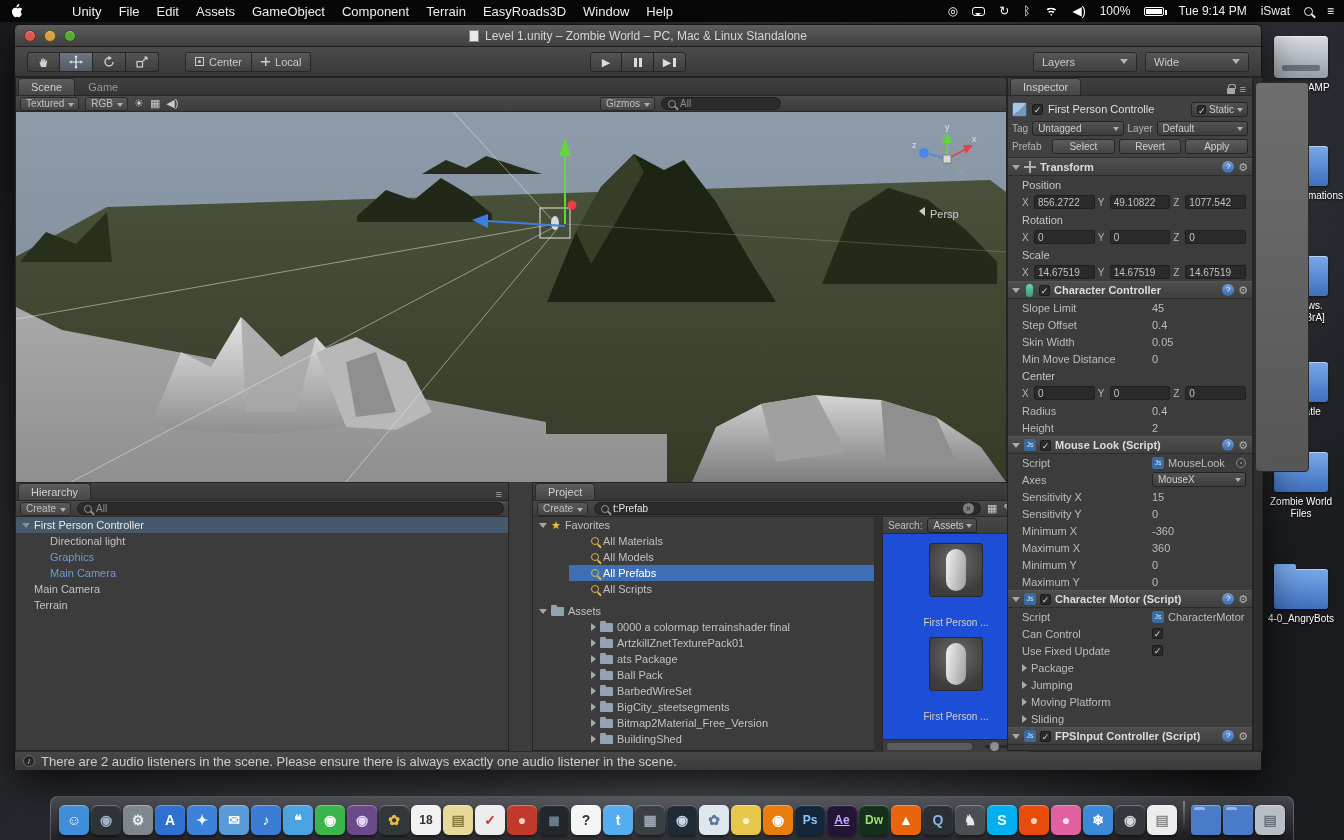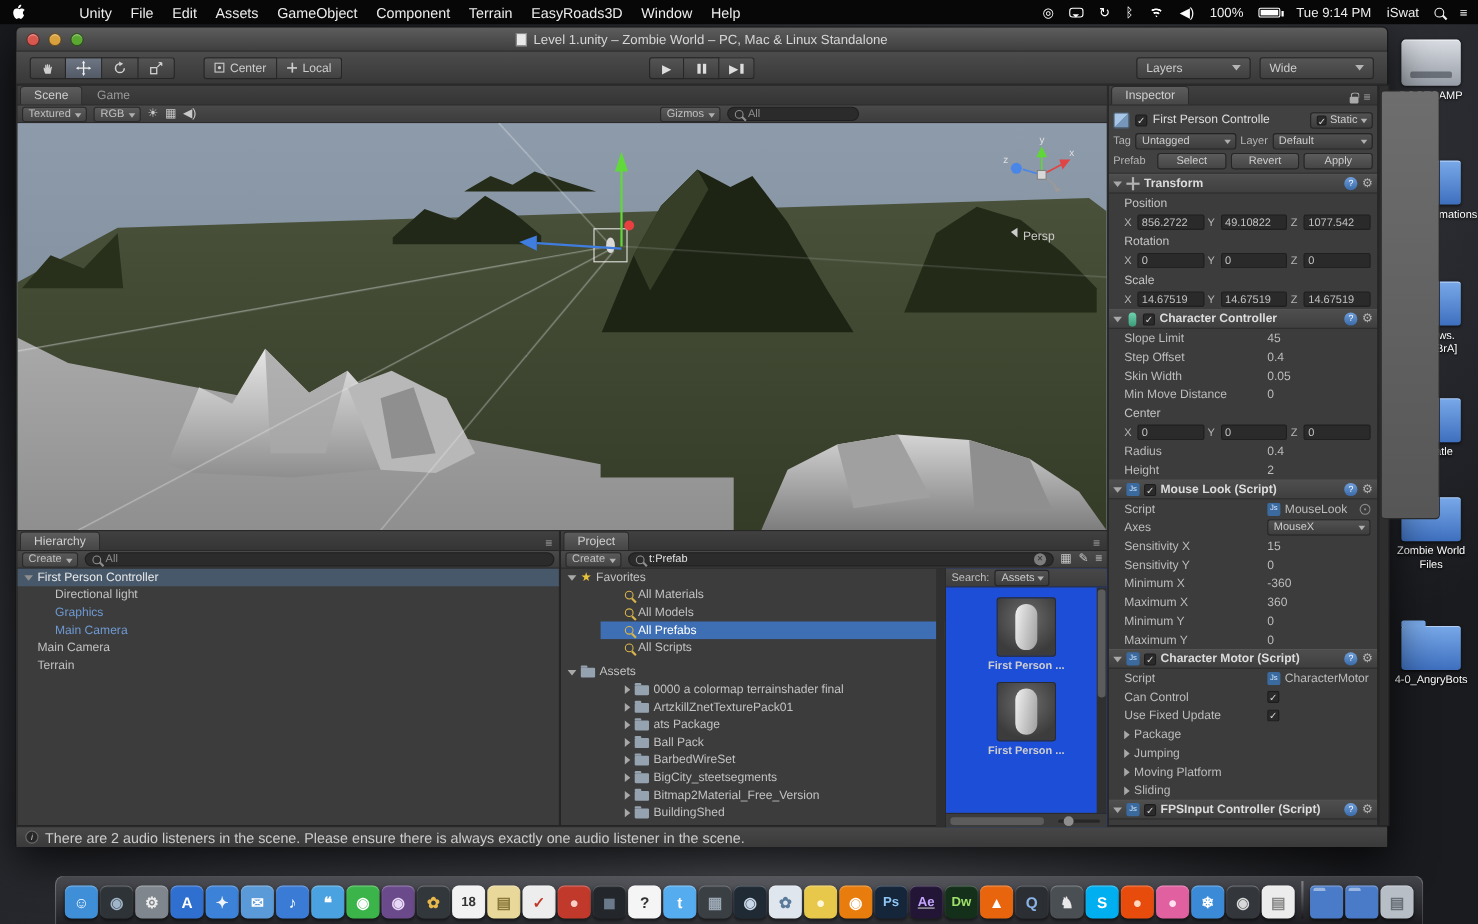--- a/index.html
+++ b/index.html
@@ -82,21 +82,21 @@
   .pbar { width:3px; height:9px; background:#ddd; }
   .tb-right { margin-left:auto; display:flex; gap:8px; }
   .tb-drop { height:20px; width:104px; padding:0 8px; display:flex; align-items:center; justify-content:space-between;
     font-size:11px; color:#ccc; background:linear-gradient(#565656,#404040); border:1px solid #262626; border-radius:3px; }
   .arr-dn { width:0; height:0; border-left:4px solid transparent; border-right:4px solid transparent; border-top:5px solid #b5b5b5; }
   
   .main { position:relative; height:674px; }
   .panel { position:absolute; background:#3c3c3c; border:1px solid #242424; }
   .scene-panel { left:0; top:0; width:992px; height:405px; }
   .hierarchy  { left:0; top:405px; width:494px; height:269px; }
-  .project    { left:494px; top:405px; width:498px; height:269px; }
+  .project    { left:517px; top:405px; width:498px; height:269px; }
   .inspector  { left:992px; top:0; width:246px; height:674px; overflow:hidden; }
   .iscroll { position:absolute; left:1238px; top:0; width:10px; height:674px; background:#2e2e2e; border:1px solid #242424; }
   .iscroll .thumb { position:absolute; left:1px; right:1px; top:4px; height:390px; background:linear-gradient(#6e6e6e,#565656); border-radius:4px; }
   .tabbar { height:18px; background:linear-gradient(#404040,#353535); border-bottom:1px solid #282828; display:flex; align-items:flex-end; padding:0 2px; }
   .tab { height:17px; padding:0 12px; font-size:11px; color:#cfcfcf; display:flex; align-items:center;
     background:linear-gradient(#5d5d5d,#464646); border:1px solid #2a2a2a; border-bottom:none; border-radius:4px 4px 0 0; }
   .tab.inactive { background:transparent; border-color:transparent; color:#9a9a9a; }
   .tabbar .bar-end { margin-left:auto; display:flex; align-items:center; gap:5px; padding-right:4px; color:#aaa; font-size:11px; }
   .lock-icon { width:8px; height:6px; background:#aaa; border-radius:1px; position:relative; display:inline-block; margin-top:3px; }
   .lock-icon::before { content:""; position:absolute; top:-4px; left:1px; width:6px; height:4px; border:1.5px solid #aaa; border-bottom:none; border-radius:3px 3px 0 0; }
@@ -136,21 +136,21 @@
   .fold-ico { width:13px; height:9px; background:#95a2b0; border-radius:1px; position:relative; display:inline-block; flex:none; }
   .fold-ico::before { content:""; position:absolute; top:-2px; left:0; width:6px; height:2px; background:#95a2b0; border-radius:1px 1px 0 0; }
   .ptree-scroll { position:absolute; right:0; top:0; width:8px; height:100%; background:#303030; }
   .results { flex:1; background:#1d4ed8; position:relative; }
   .res-head { height:17px; display:flex; align-items:center; gap:5px; padding:0 5px; font-size:10px; color:#c0c0c0;
     background:linear-gradient(#484848,#3d3d3d); border-bottom:1px solid #2b2b2b; }
   .thumb-wrap { display:flex; flex-direction:column; align-items:center; margin-top:9px; }
   .thumb { width:54px; height:54px; border-radius:3px; border:1px solid #2a2a2a; background:radial-gradient(circle at 50% 35%, #6e6e6e, #3c3c3c 75%);
     display:flex; align-items:center; justify-content:center; }
   .capsule { width:20px; height:42px; border-radius:10px; background:linear-gradient(100deg,#f2f2f2,#9e9e9e); }
-  .thumb-label { font-size:10px; color:#cfcfcf; margin-top:3px; max-width:120px; overflow:hidden; white-space:nowrap; text-overflow:ellipsis;font-weight:bold; }
+  .thumb-label { font-size:10px; color:#cfcfcf; margin-top:20px; max-width:120px; overflow:hidden; white-space:nowrap; text-overflow:ellipsis; }
   .res-vscroll { position:absolute; right:0; top:17px; bottom:13px; width:9px; background:#303030; }
   .res-vscroll .thumb2 { position:absolute; left:1px; right:1px; top:2px; height:48%; background:#5c5c5c; border-radius:3px; }
   .res-bottom { position:absolute; left:0; right:0; bottom:0; height:13px; background:#3c3c3c; border-top:1px solid #2b2b2b; }
   .hthumb { position:absolute; left:4px; top:3px; width:58%; height:7px; background:#5c5c5c; border-radius:3px; }
   .zoomslider { position:absolute; right:6px; top:5px; width:38px; height:3px; background:#272727; border-radius:2px; }
   .zoomknob { position:absolute; right:24px; top:-3px; width:9px; height:9px; border-radius:50%; background:#8e8e8e; }
   
   .insp-head { padding:3px 4px 2px 4px; border-bottom:1px solid #2c2c2c; background:#414141; }
   .ih-row1 { height:20px; display:flex; align-items:center; gap:5px; }
   .ih-name { flex:1; font-size:11px; font-weight:normal; color:#dedede; white-space:nowrap; overflow:hidden; }

